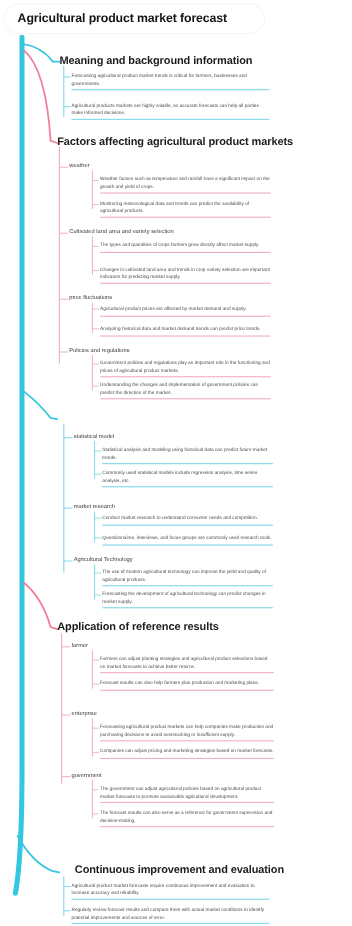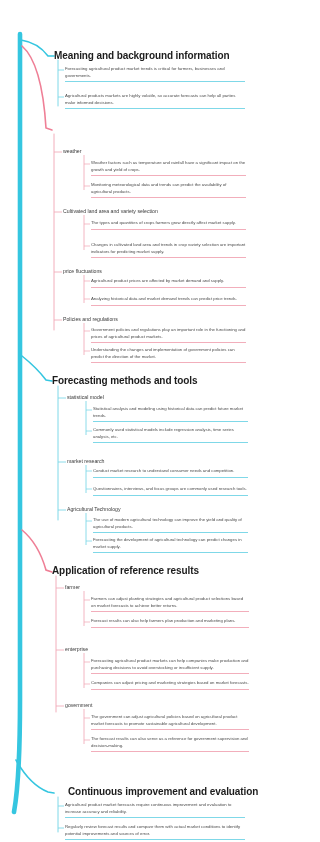--- a/index.html
+++ b/index.html
@@ -113,27 +113,33 @@
     <path d="M84 600 L90 600 M84 622 L90 622" stroke="#f2aebb" stroke-width="0.8" fill="none"></path>
     <path d="M84 653 L84 688" fill="none" stroke="#f2aebb" stroke-width="0.9"></path>
     <path d="M84 662 L90 662 M84 684 L90 684" stroke="#f2aebb" stroke-width="0.8" fill="none"></path>
     <path d="M84 709 L84 744" fill="none" stroke="#f2aebb" stroke-width="0.9"></path>
     <path d="M84 718 L90 718 M84 740 L90 740" stroke="#f2aebb" stroke-width="0.8" fill="none"></path>
 
     <path d="M58 797 L58 832" fill="none" stroke="#7fd8e8" stroke-width="1" stroke-linecap="round"></path>
     <path d="M58 806 L64 806 M58 828 L64 828" stroke="#7fd8e8" stroke-width="0.9" fill="none"></path>
   </svg>
 
+  <div class="title-card">
+    <span class="t">Agricultural product market forecast</span>
+  </div>
 
   <div class="sec" style="left:54px;top:50px;">
     <div class="sec-title">Meaning and background information</div>
   </div>
   <div class="leaf cyan" style="left:65px;top:66px;width:180px;">Forecasting agricultural product market trends is critical for farmers, businesses and governments.</div>
   <div class="leaf cyan" style="left:65px;top:93px;width:180px;">Agricultural products markets are highly volatile, so accurate forecasts can help all parties make informed decisions.</div>
 
+  <div class="sec" style="left:52px;top:124px;">
+    <div class="sec-title">Factors affecting agricultural product markets</div>
+  </div>
 
   <div class="sub" style="left:63px;top:148px;">
     <div class="sub-title">weather</div>
   </div>
   <div class="leaf pink" style="left:91px;top:160px;width:155px;">Weather factors such as temperature and rainfall have a significant impact on the growth and yield of crops.</div>
   <div class="leaf pink" style="left:91px;top:182px;width:155px;">Monitoring meteorological data and trends can predict the availability of agricultural products.</div>
 
   <div class="sub" style="left:63px;top:208px;">
     <div class="sub-title">Cultivated land area and variety selection</div>
   </div>
@@ -145,23 +151,20 @@
   </div>
   <div class="leaf pink" style="left:91px;top:278px;width:155px;">Agricultural product prices are affected by market demand and supply.</div>
   <div class="leaf pink" style="left:91px;top:296px;width:155px;">Analyzing historical data and market demand trends can predict price trends.</div>
 
   <div class="sub" style="left:63px;top:316px;">
     <div class="sub-title">Policies and regulations</div>
   </div>
   <div class="leaf pink" style="left:91px;top:327px;width:155px;">Government policies and regulations play an important role in the functioning and prices of agricultural product markets.</div>
   <div class="leaf pink" style="left:91px;top:347px;width:155px;">Understanding the changes and implementation of government policies can predict the direction of the market.</div>
 
-  <div class="sec" style="left:52px;top:375px;">
-    <div class="sec-title">Forecasting methods and tools</div>
-  </div>
 
   <div class="sub" style="left:67px;top:394px;">
     <div class="sub-title">statistical model</div>
   </div>
   <div class="leaf cyan" style="left:93px;top:406px;width:155px;">Statistical analysis and modeling using historical data can predict future market trends.</div>
   <div class="leaf cyan" style="left:93px;top:427px;width:155px;">Commonly used statistical models include regression analysis, time series analysis, etc.</div>
 
   <div class="sub" style="left:67px;top:458px;">
     <div class="sub-title">market research</div>
   </div>

